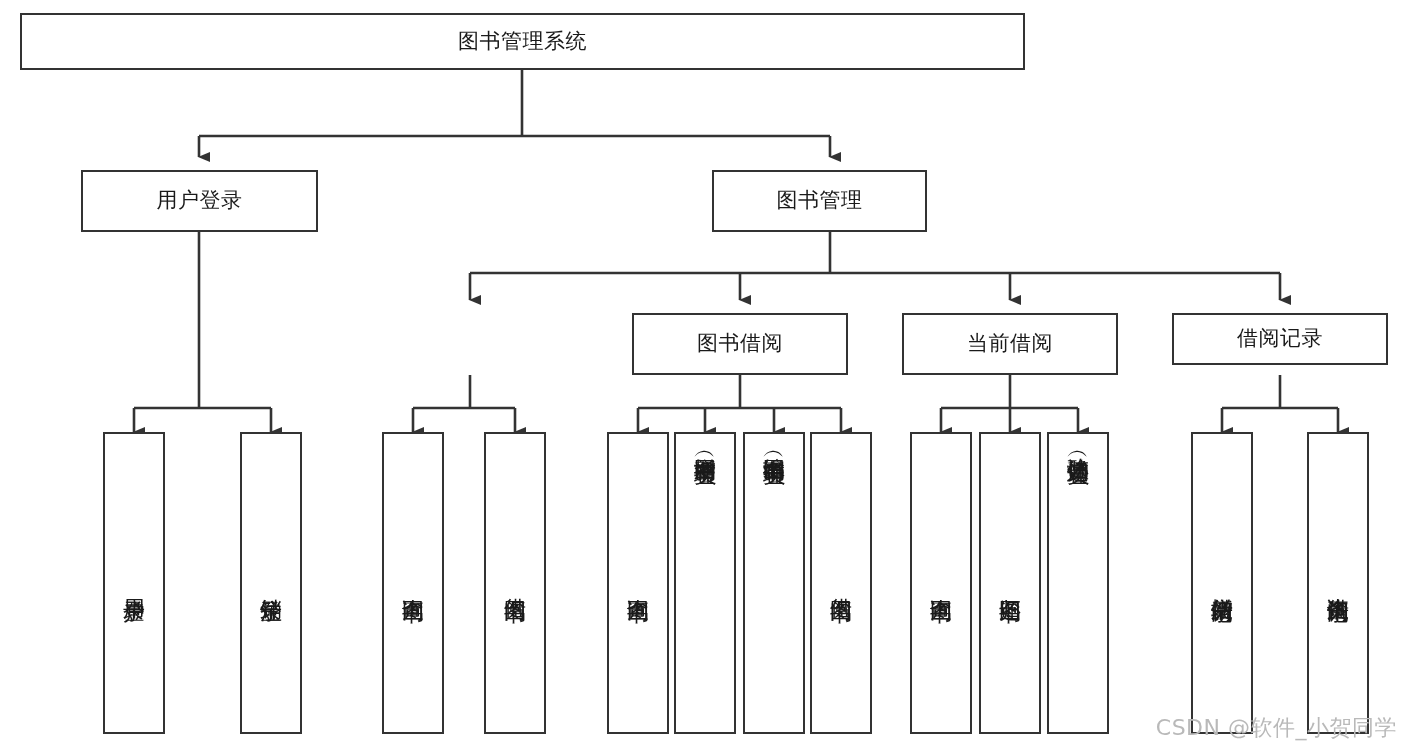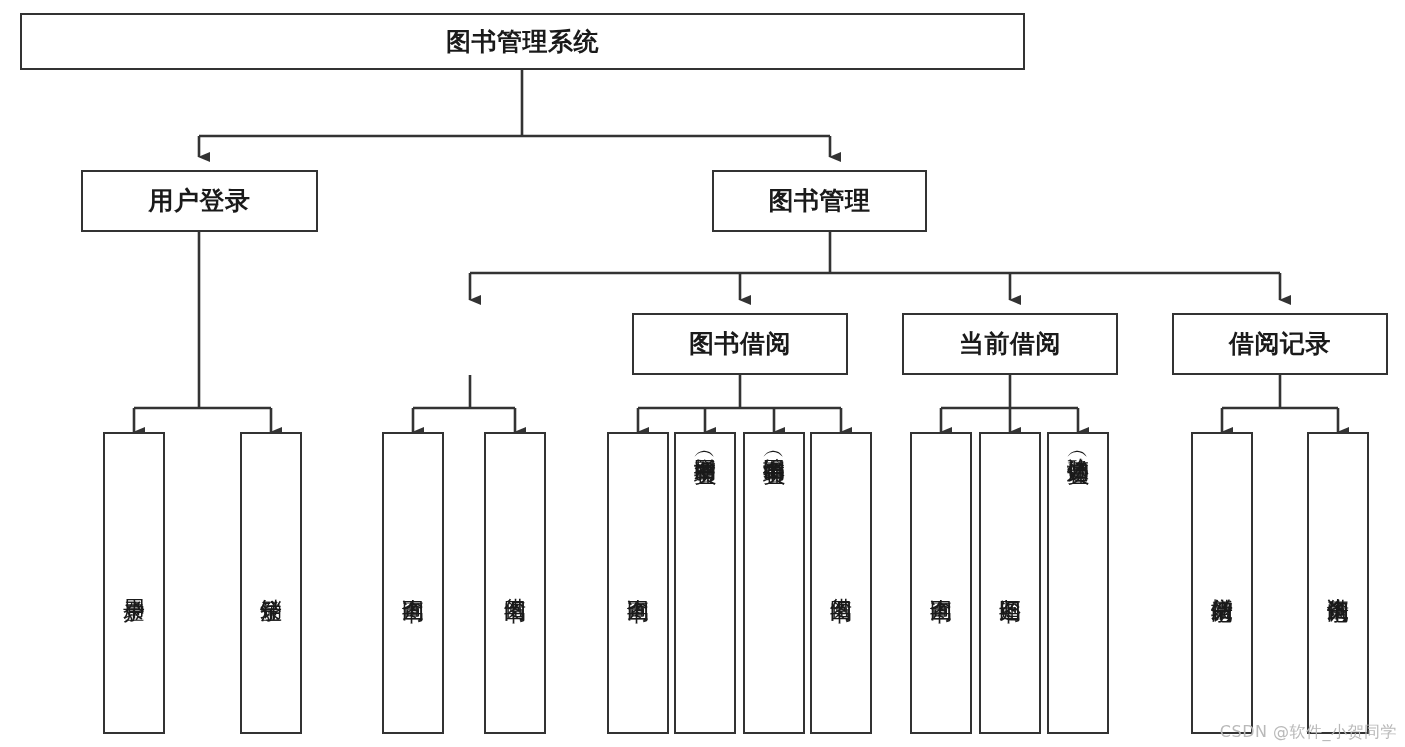--- a/index.html
+++ b/index.html
@@ -31,25 +31,24 @@
     position: absolute;
     box-sizing: border-box;
     background: #ffffff;
     border: 2px solid #333333;
     display: flex;
     align-items: center;
     justify-content: center;
     color: #1a1a1a;
   }
   .node.horiz .node-label {
-    font-size: 25px;
+    font-size: 21px;
     line-height: 1.2;
     letter-spacing: 0.5px;
     white-space: nowrap;
-    font-weight: bold;
   }
   .node.vert {
     align-items: flex-start;
     justify-content: center;
     padding-top: 6px;
   }
   .node.vert .node-label {
     writing-mode: vertical-rl;
     text-orientation: upright;
     font-size: 22px;
@@ -58,21 +57,21 @@
     white-space: nowrap;
   }
   .node.vert.center-text {
     align-items: center;
     padding-top: 0;
   }
   .watermark {
     position: absolute;
     right: 8px;
     bottom: 4px;
-    font-size: 16px;
+    font-size: 22px;
     color: #b9b9b9;
     letter-spacing: 0.5px;
     white-space: nowrap;
     user-select: none;
   }
 </style>
 </head>
 <body>
 
 <div id="diagram-root">
@@ -141,21 +140,21 @@
 
 
   <div class="node horiz" style="left:632px; top:313px; width:216px; height:62px;">
     <span class="node-label">图书借阅</span>
   </div>
 
   <div class="node horiz" style="left:902px; top:313px; width:216px; height:62px;">
     <span class="node-label">当前借阅</span>
   </div>
 
-  <div class="node horiz" style="left:1172px; top:313px; width:216px; height:62px;">
+  <div class="node horiz" style="left:1172px; top:313px; width:216px; height:52px;">
     <span class="node-label">借阅记录</span>
   </div>
 
   <div class="node vert center-text" style="left:103px; top:432px; width:62px; height:302px;">
     <span class="node-label">用户登录</span>
   </div>
 
   <div class="node vert center-text" style="left:240px; top:432px; width:62px; height:302px;">
     <span class="node-label">注销登录</span>
   </div>

